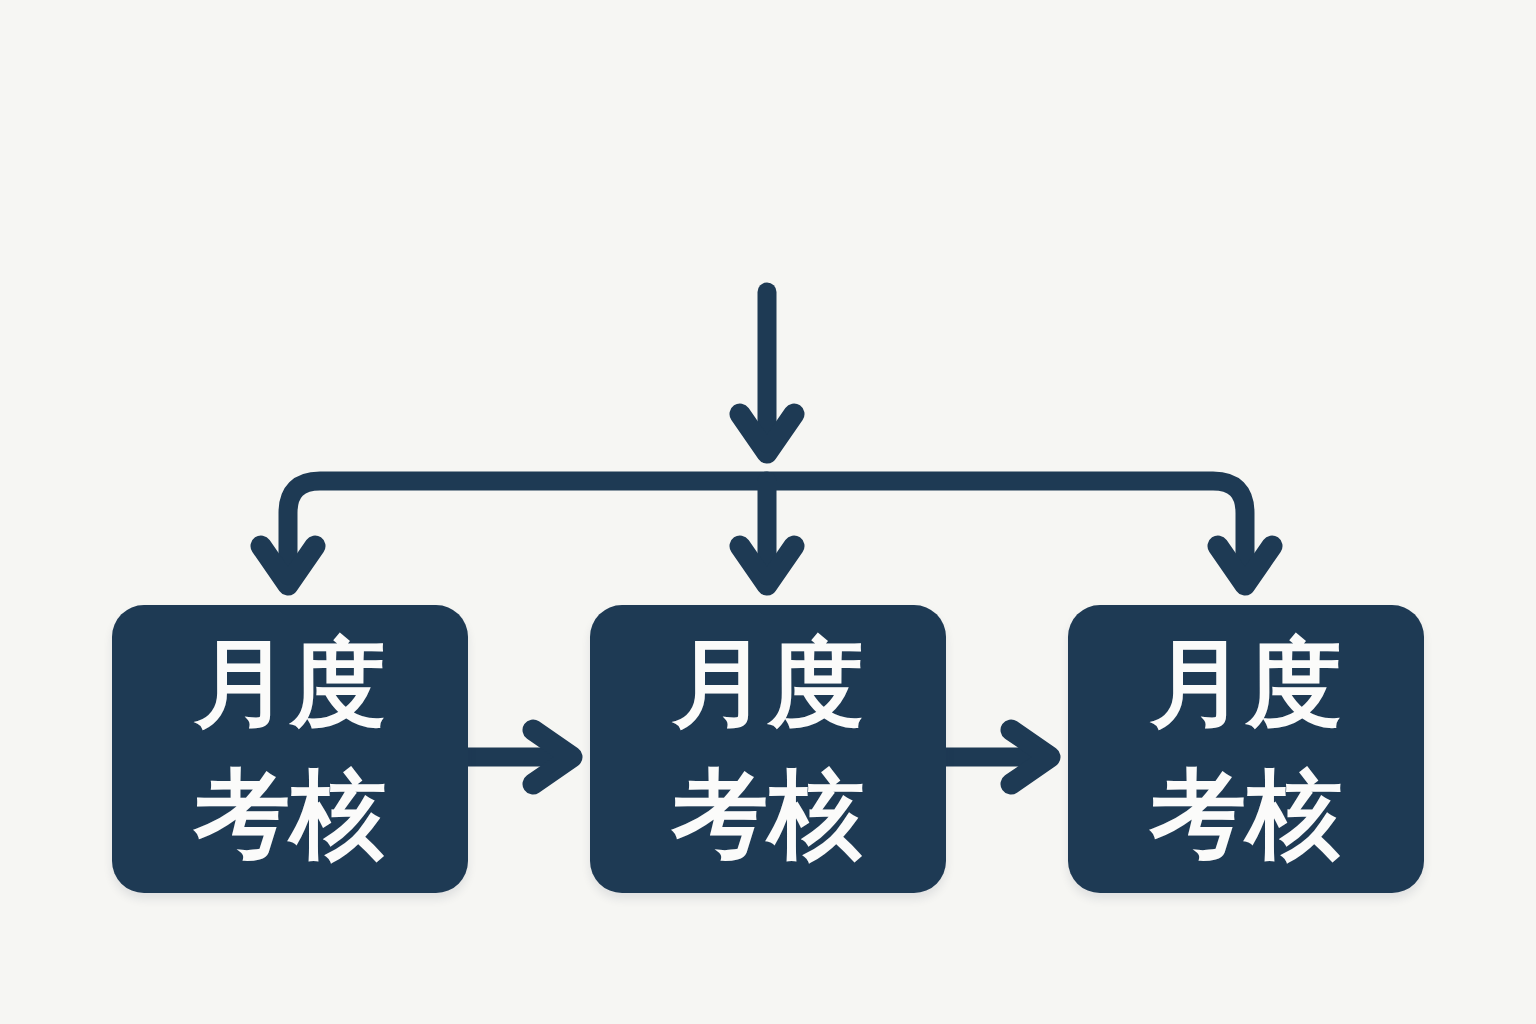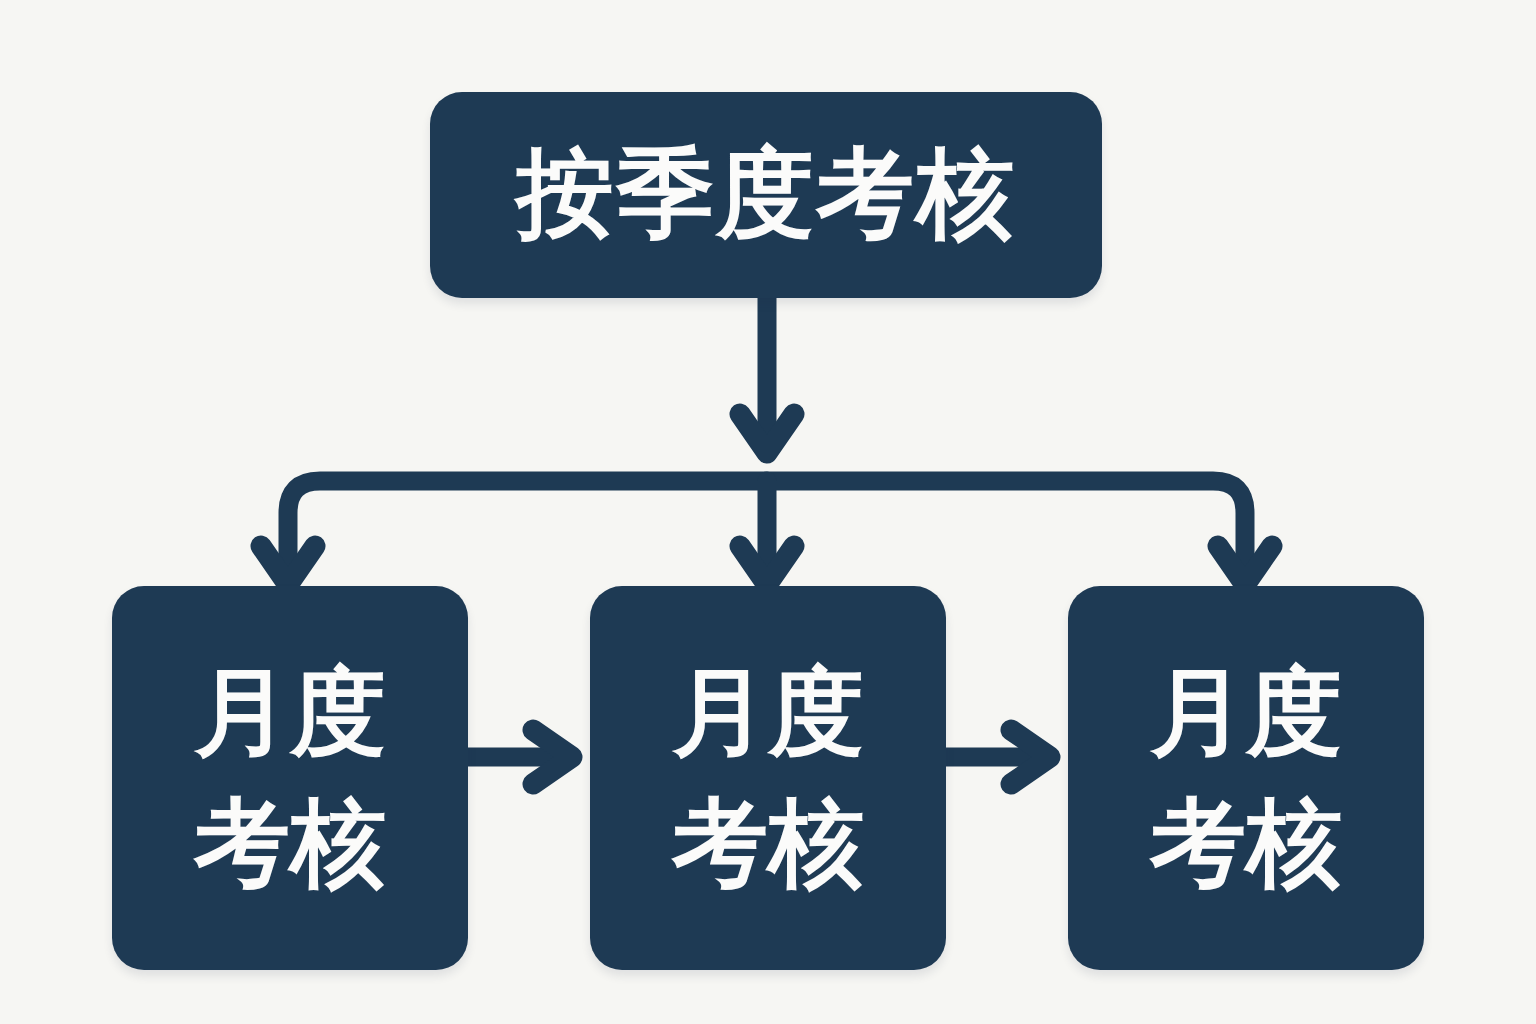--- a/index.html
+++ b/index.html
@@ -39,22 +39,22 @@
     left: 430px;
     top: 92px;
     width: 672px;
     height: 206px;
     font-size: 98px;
     letter-spacing: 2px;
     white-space: nowrap;
   }
   .node-month {
     width: 356px;
-    height: 384px;
-    top: 586px;
+    height: 288px;
+    top: 605px;
     font-size: 96px;
     line-height: 1.36;
   }
   .node-month-1 { left: 112px; }
   .node-month-2 { left: 590px; }
   .node-month-3 { left: 1068px; }
   .node-label-line { display: block; }
   path.shaft {
     stroke: #1e3a54;
     stroke-width: 19;
@@ -87,23 +87,20 @@
     <path class="chevron" d="M 740 546 L 767 585 L 794 546"></path>
     <path class="chevron" d="M 1218 546 L 1245 585 L 1272 546"></path>
 
     <path class="shaft" d="M 468 757 L 546 757"></path>
     <path class="chevron" d="M 533 730 L 572 757 L 533 784"></path>
 
     <path class="shaft" d="M 946 757 L 1024 757"></path>
     <path class="chevron" d="M 1011 730 L 1050 757 L 1011 784"></path>
   </svg>
 
-  <div class="node node-root">
-    <span>按季度考核</span>
-  </div>
 
   <div class="node node-month node-month-1">
     <span>
       <span class="node-label-line">月度</span>
       <span class="node-label-line">考核</span>
     </span>
   </div>
 
   <div class="node node-month node-month-2">
     <span>

